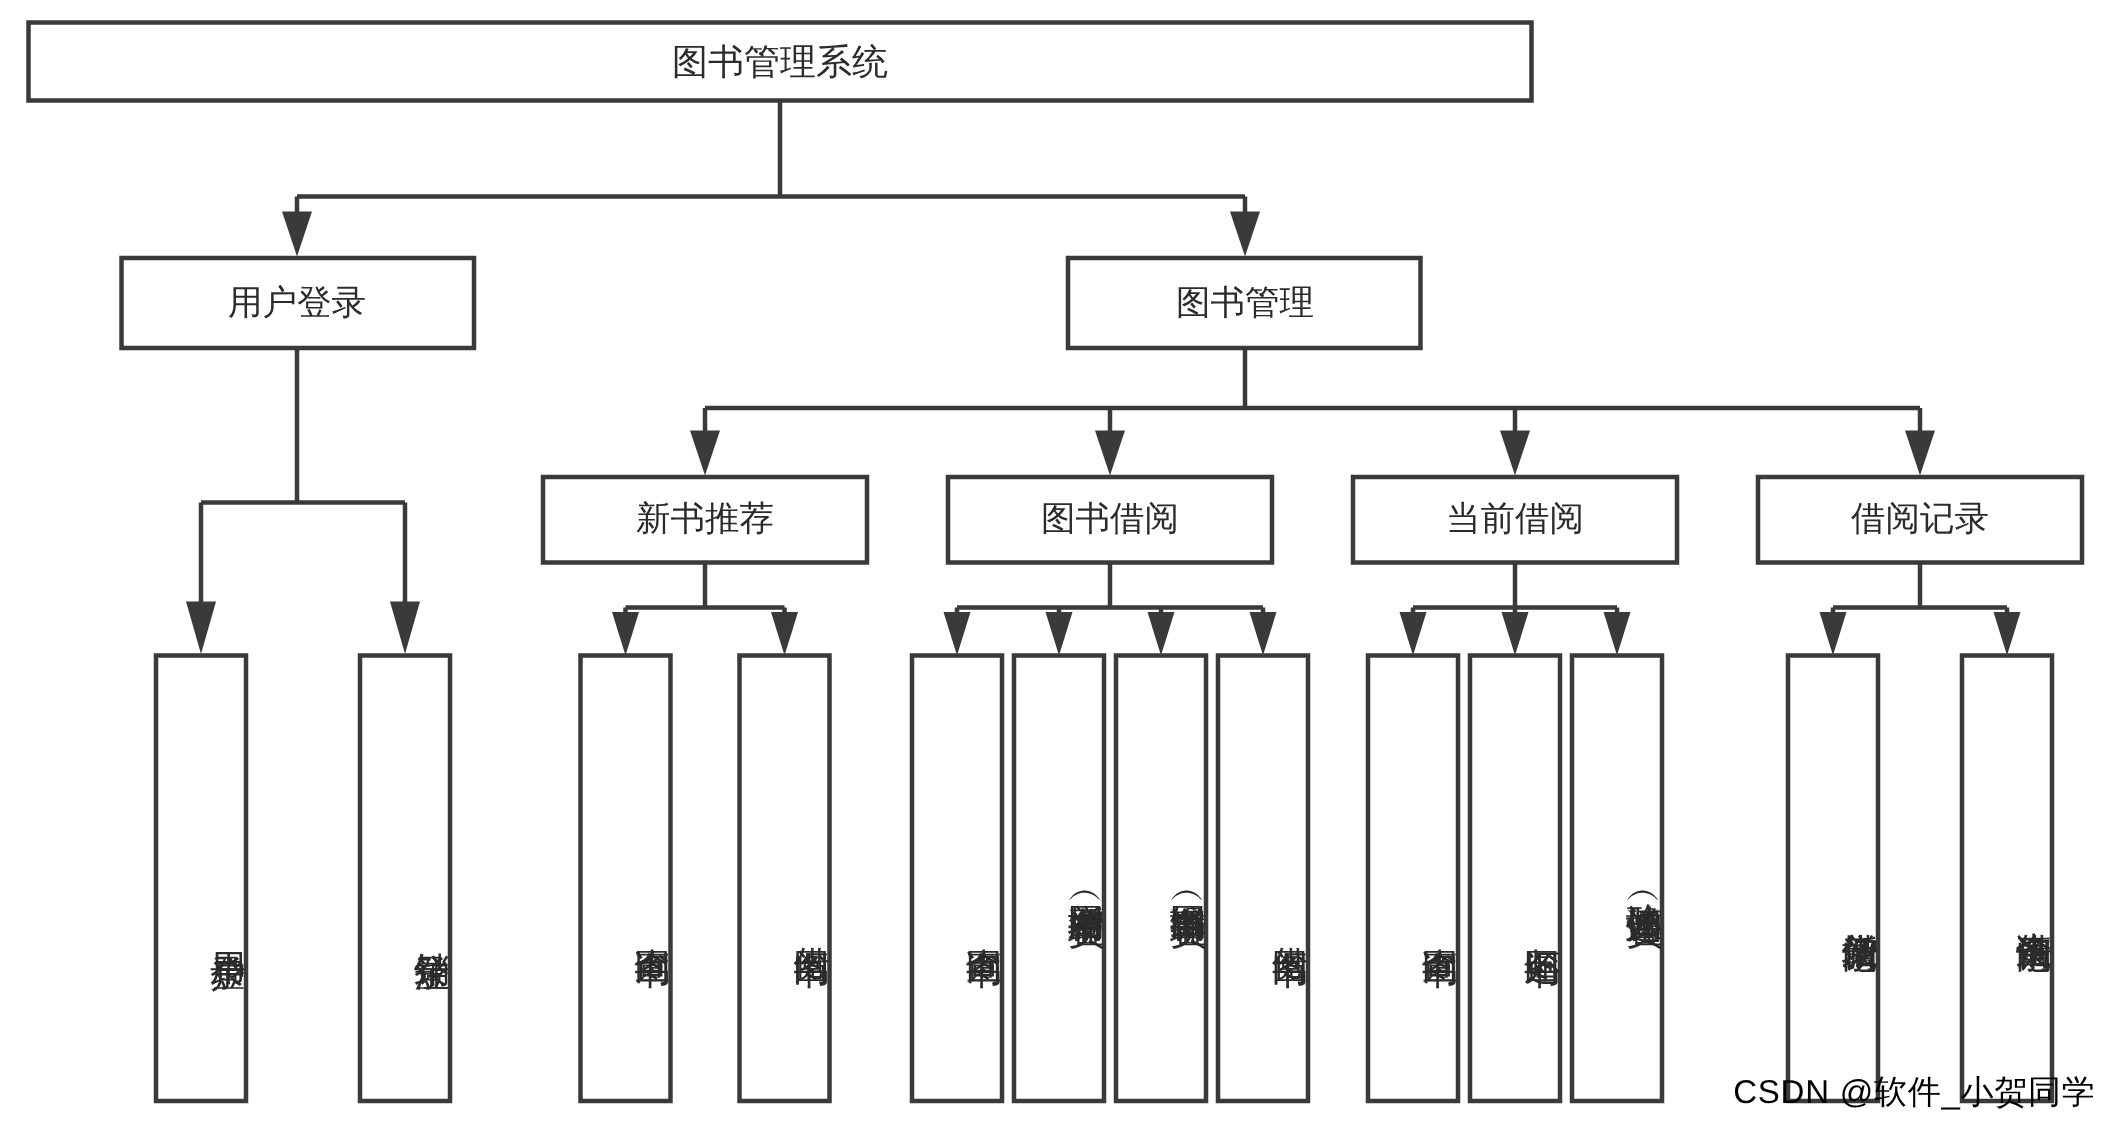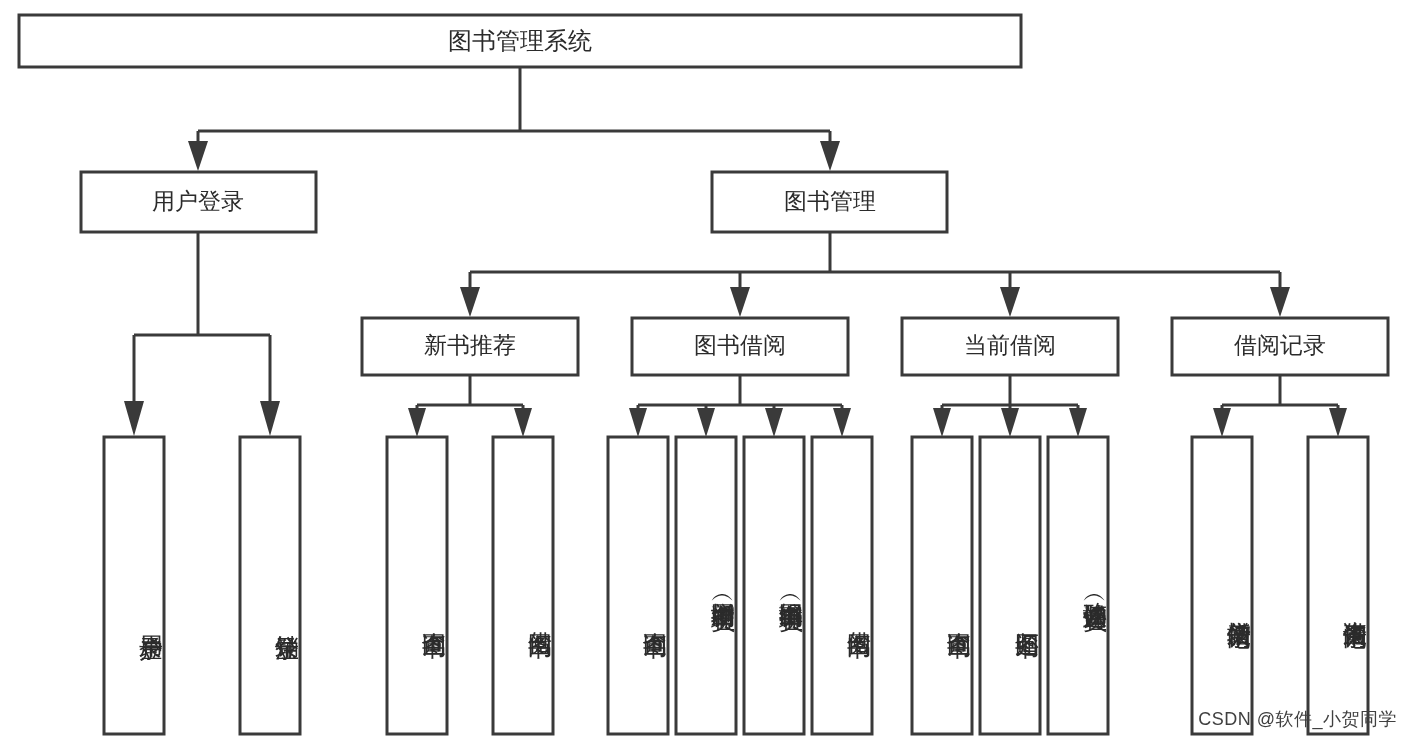--- a/index.html
+++ b/index.html
@@ -68,24 +68,24 @@
     font-size: 24px;
     line-height: 1.08;
     color: #2b2b2b;
     letter-spacing: 1px;
     white-space: nowrap;
     pointer-events: none;
   }
   .watermark {
     position: absolute;
     right: 8px;
-    bottom: 16px;
-    font-family: "Liberation Sans", "DejaVu Sans", sans-serif;
-    font-size: 18px;
-    color: #404040;
+    bottom: 4px;
+    font-family: "Liberation Sans", "DejaVu Sans", sans-serif;
+    font-size: 22px;
+    color: #000000;
     white-space: nowrap;
     letter-spacing: 0.5px;
   }
 </style>
 </head>
 <body>
 
 <div id="diagram-root">
 
   <svg id="tree-svg" viewBox="0 0 1405 747" xmlns="http://www.w3.org/2000/svg">

